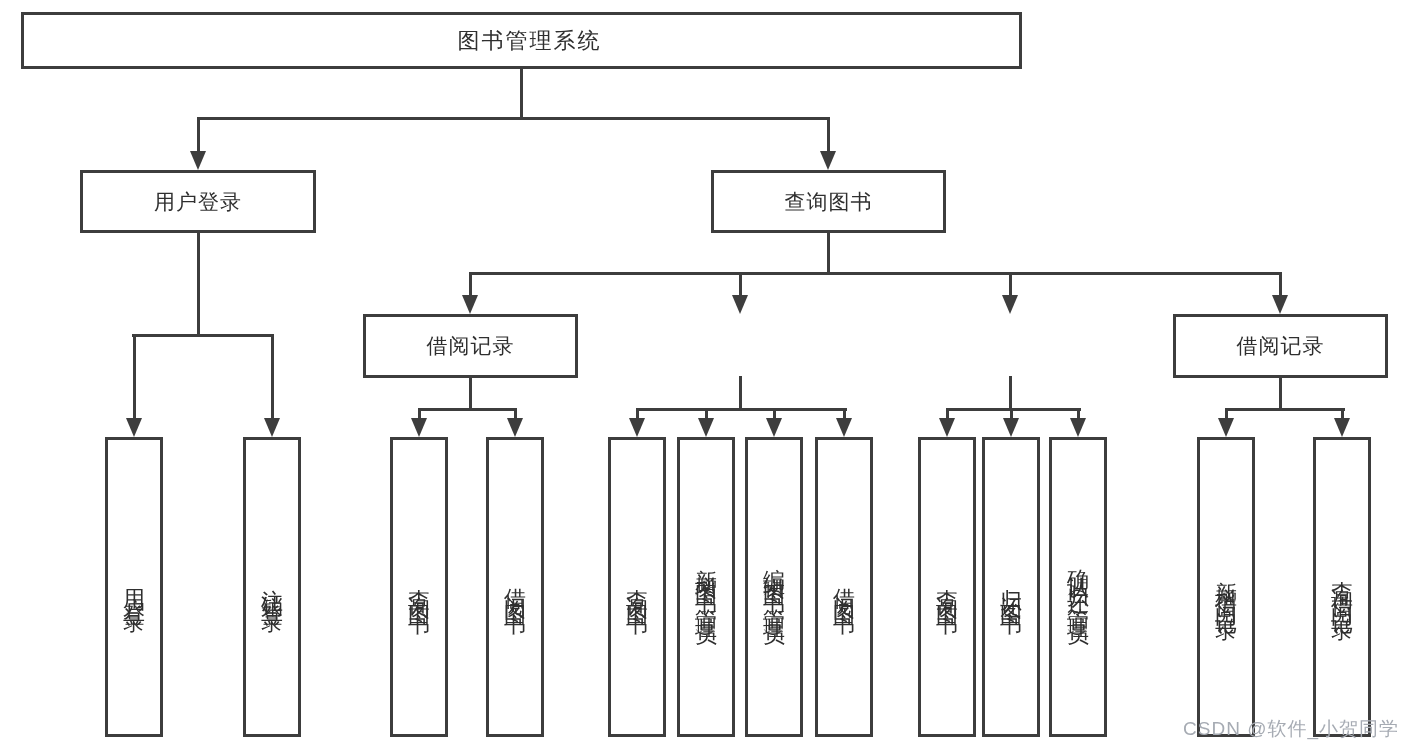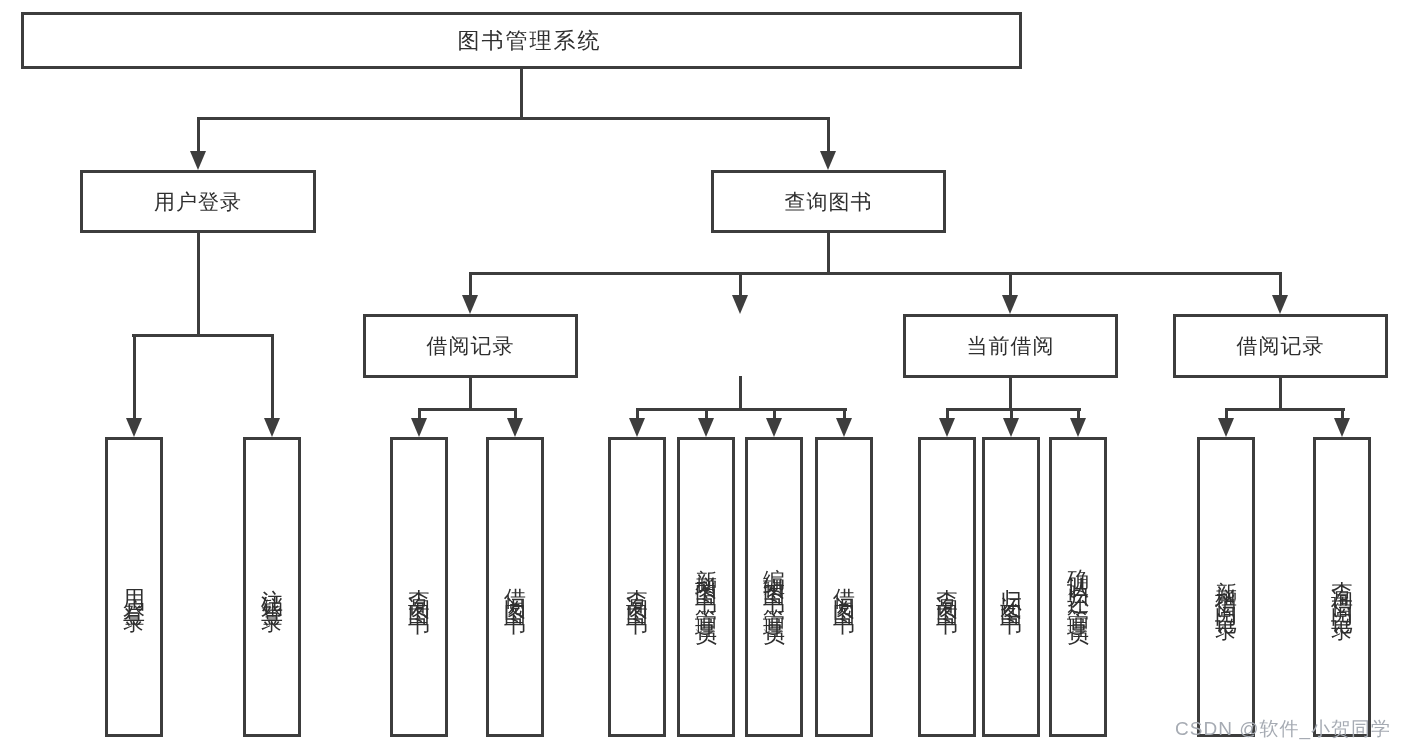--- a/index.html
+++ b/index.html
@@ -63,21 +63,21 @@
   .vl{position:absolute;width:3px;background:var(--line);}
   .hl{position:absolute;height:3px;background:var(--line);}
   .ah{
     position:absolute;width:0;height:0;
     border-left:8px solid transparent;
     border-right:8px solid transparent;
     border-top:19px solid var(--line);
   }
   
   #watermark{
-    position:absolute;top:716px;right:14px;
+    position:absolute;top:716px;right:6px;
     font-size:19px;color:var(--wm);
     letter-spacing:1px;white-space:nowrap;
   }
 </style>
 </head>
 <body>
 
 <div id="stage">
 
   <div class="node hbox" id="n-root">
@@ -112,23 +112,20 @@
   <div class="vl" style="left:739px;top:272px;height:26px;"></div>
   <div class="ah" style="left:732px;top:295px;"></div>
   <div class="vl" style="left:1009px;top:272px;height:26px;"></div>
   <div class="ah" style="left:1002px;top:295px;"></div>
   <div class="vl" style="left:1279px;top:272px;height:26px;"></div>
   <div class="ah" style="left:1272px;top:295px;"></div>
 
   <div class="node hbox l3" id="n-new-books">
     <span>借阅记录</span>
   </div>
-  <div class="node hbox l3" id="n-current-borrow">
-    <span>当前借阅</span>
-  </div>
   <div class="node hbox l3" id="n-borrow-records">
     <span>借阅记录</span>
   </div>
 
   <div class="vl" style="left:469px;top:376px;height:34px;"></div>
   <div class="hl" style="left:418px;top:408px;width:99px;"></div>
   <div class="vl" style="left:418px;top:408px;height:12px;"></div>
   <div class="ah" style="left:411px;top:418px;"></div>
   <div class="vl" style="left:514px;top:408px;height:12px;"></div>
   <div class="ah" style="left:507px;top:418px;"></div>

